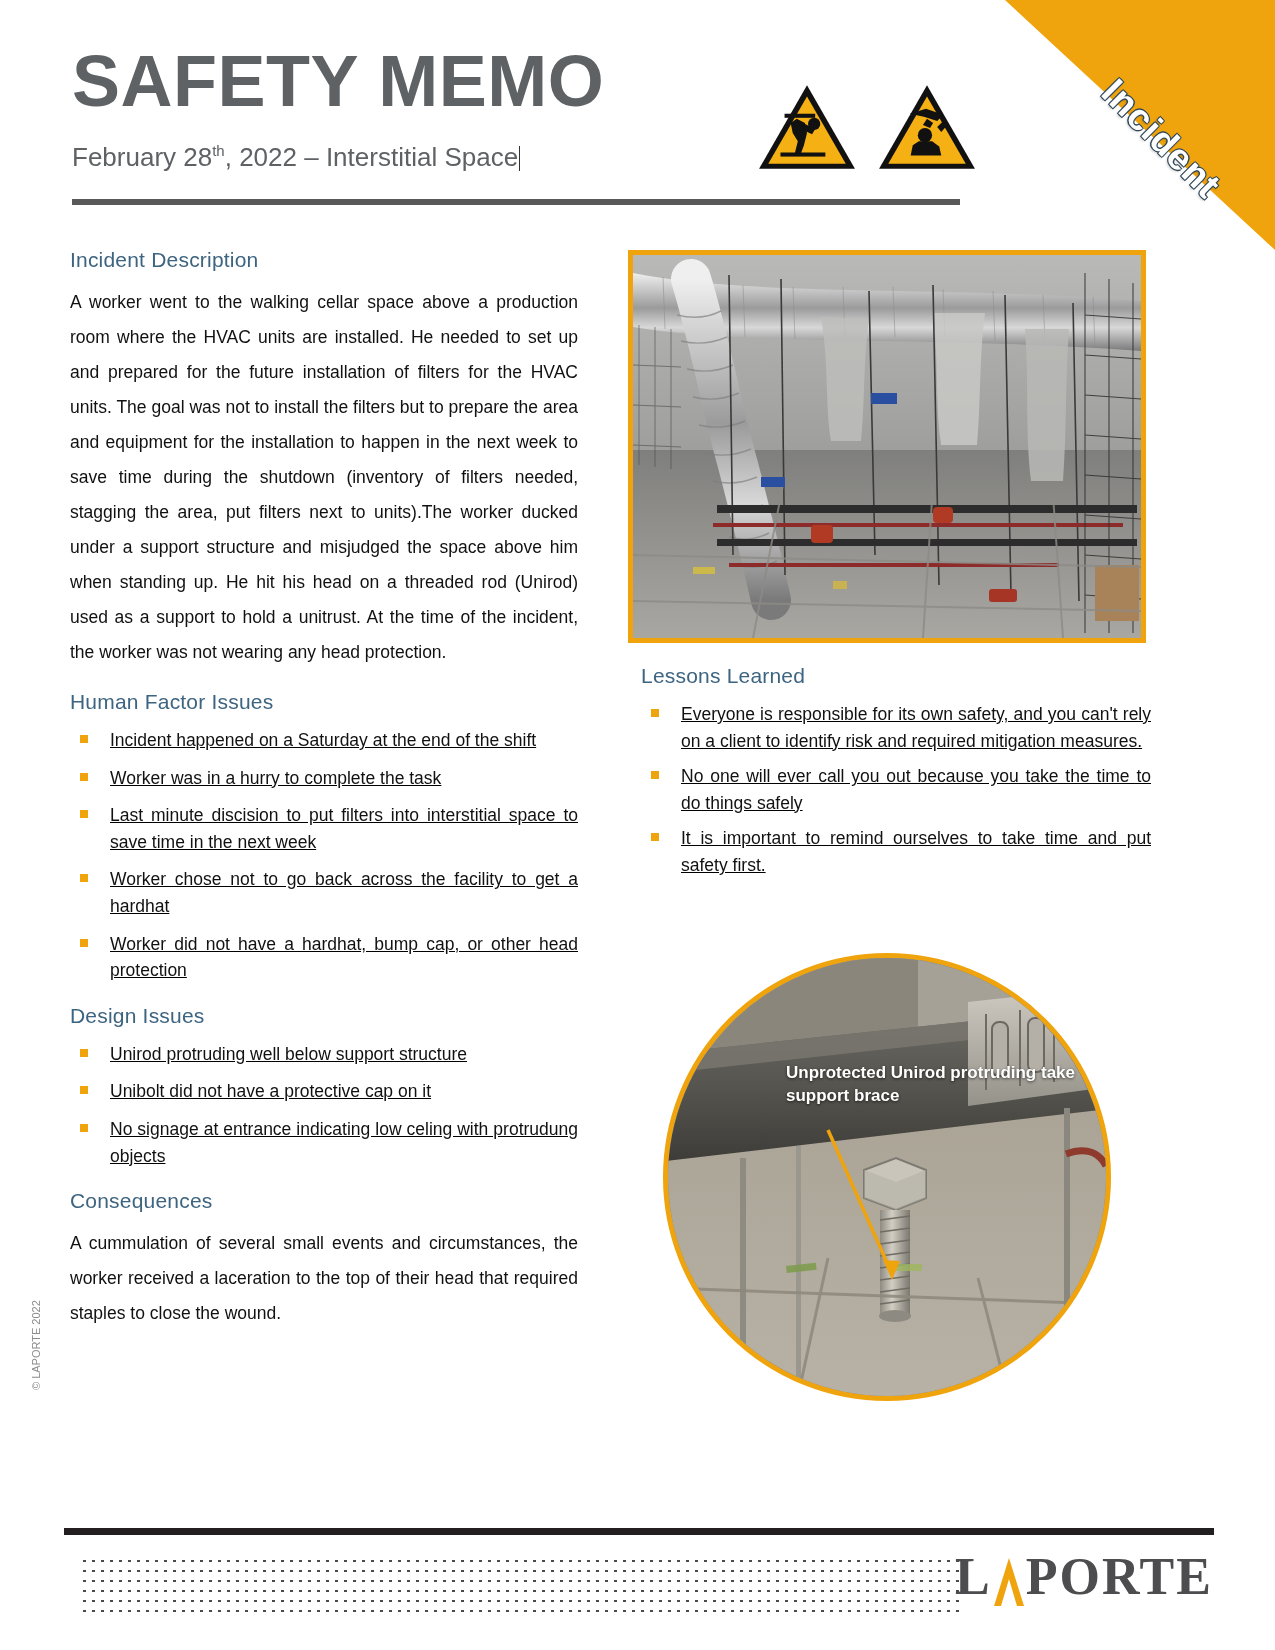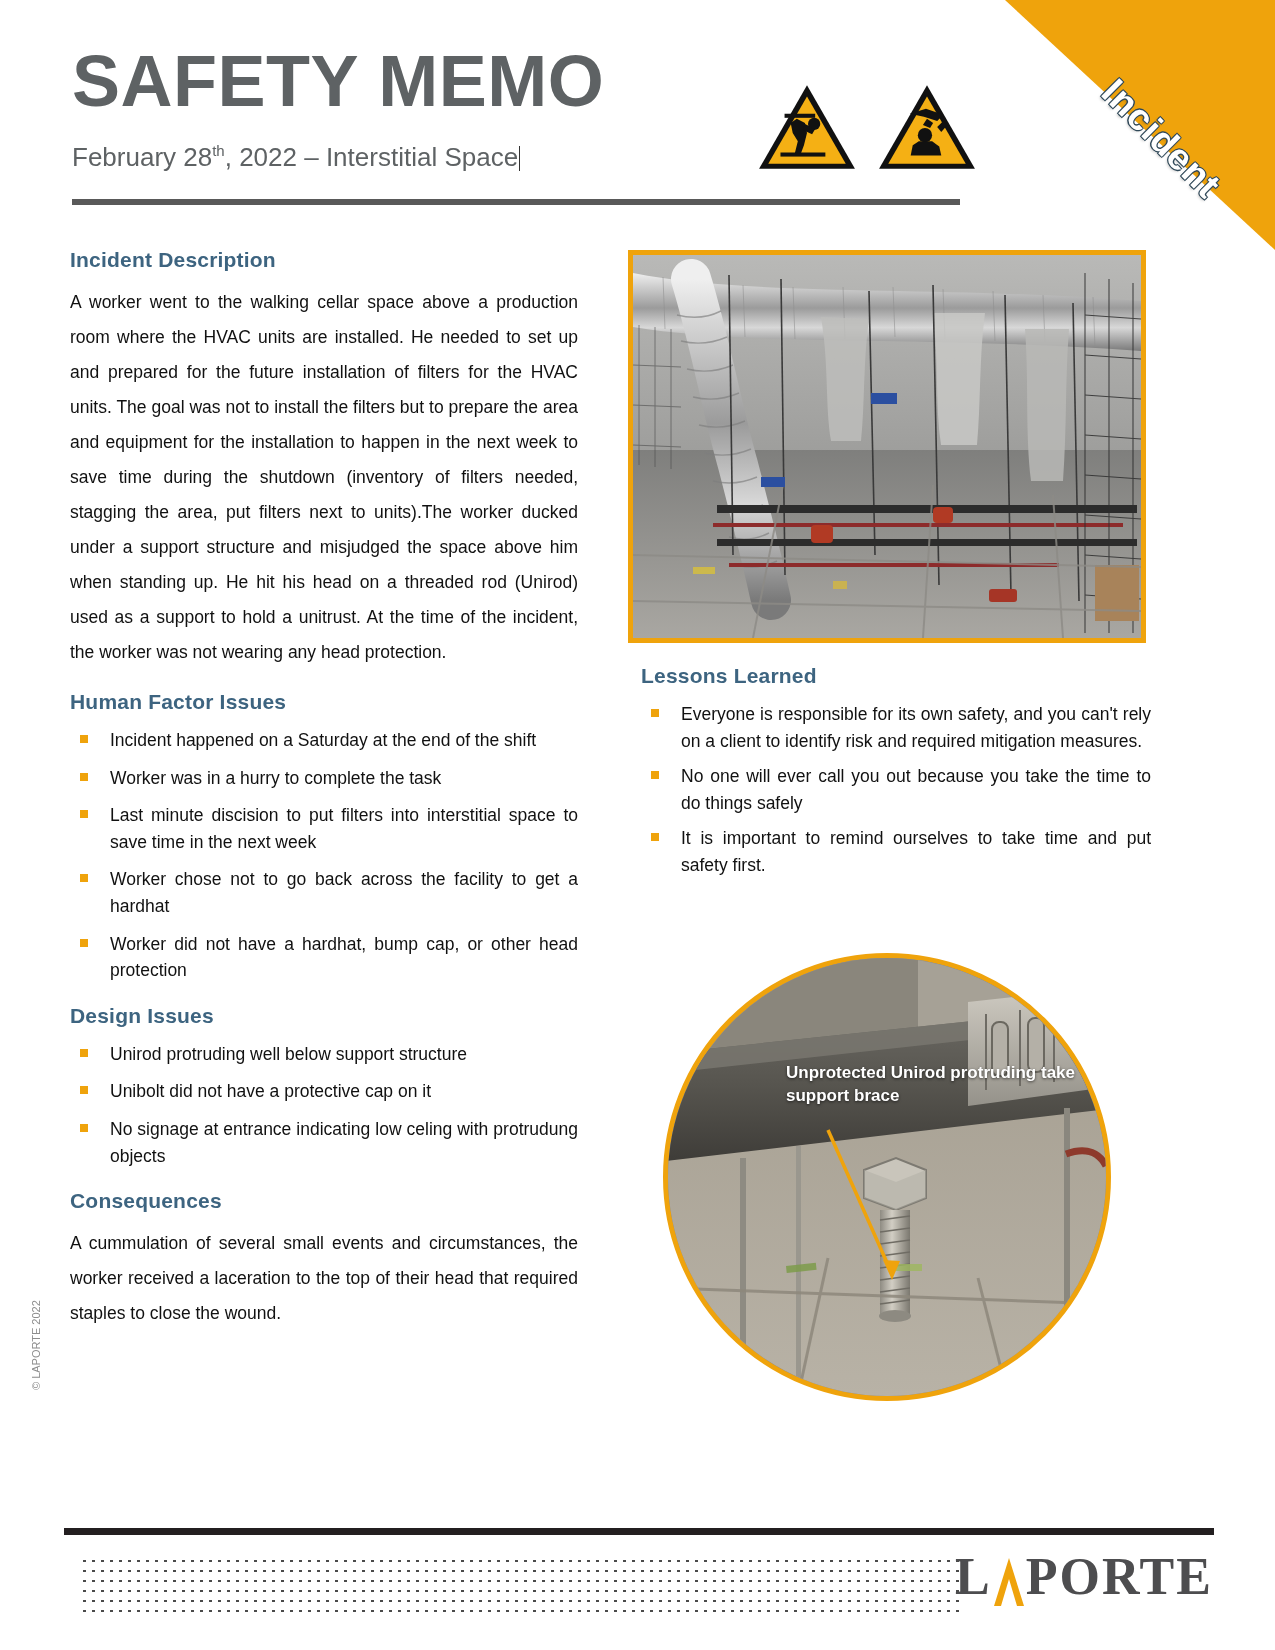--- a/index.html
+++ b/index.html
@@ -59,31 +59,31 @@
   
   .signs{ position:absolute; left:756px; top:82px; display:flex; gap:18px; }
   .sign{ width:102px; height:90px; }
 
   
   .col-left{
     position:absolute; left:70px; top:248px; width:508px;
   }
 
   h2.sect{
-    color:#3d6480; font-size:21px; font-weight:bold; margin:0 0 13px 0;
+    color:#3d6480; font-size:21px; font-weight:normal; margin:0 0 13px 0;
     letter-spacing:.2px;
   }
   h2.sect.gap{ margin-top:20px; }
 
   p.body{
     margin:0; font-size:17.5px; line-height:2.0;
     text-align:justify; color:#111;
   }
 
-  ul.blist{ list-style:none; margin:0; padding:0; }
+  ul.blist{ list-style:none; margin:0; padding:0;text-decoration:underline; }
   ul.blist li{
     position:relative; padding-left:40px; margin-bottom:11px;
     font-size:17.5px; line-height:1.52; text-align:justify; color:#111;
   }
   ul.blist li:before{
     content:""; position:absolute; left:10px; top:8px;
     width:8px; height:8px; background:#EFA30C;
   }
 
   

